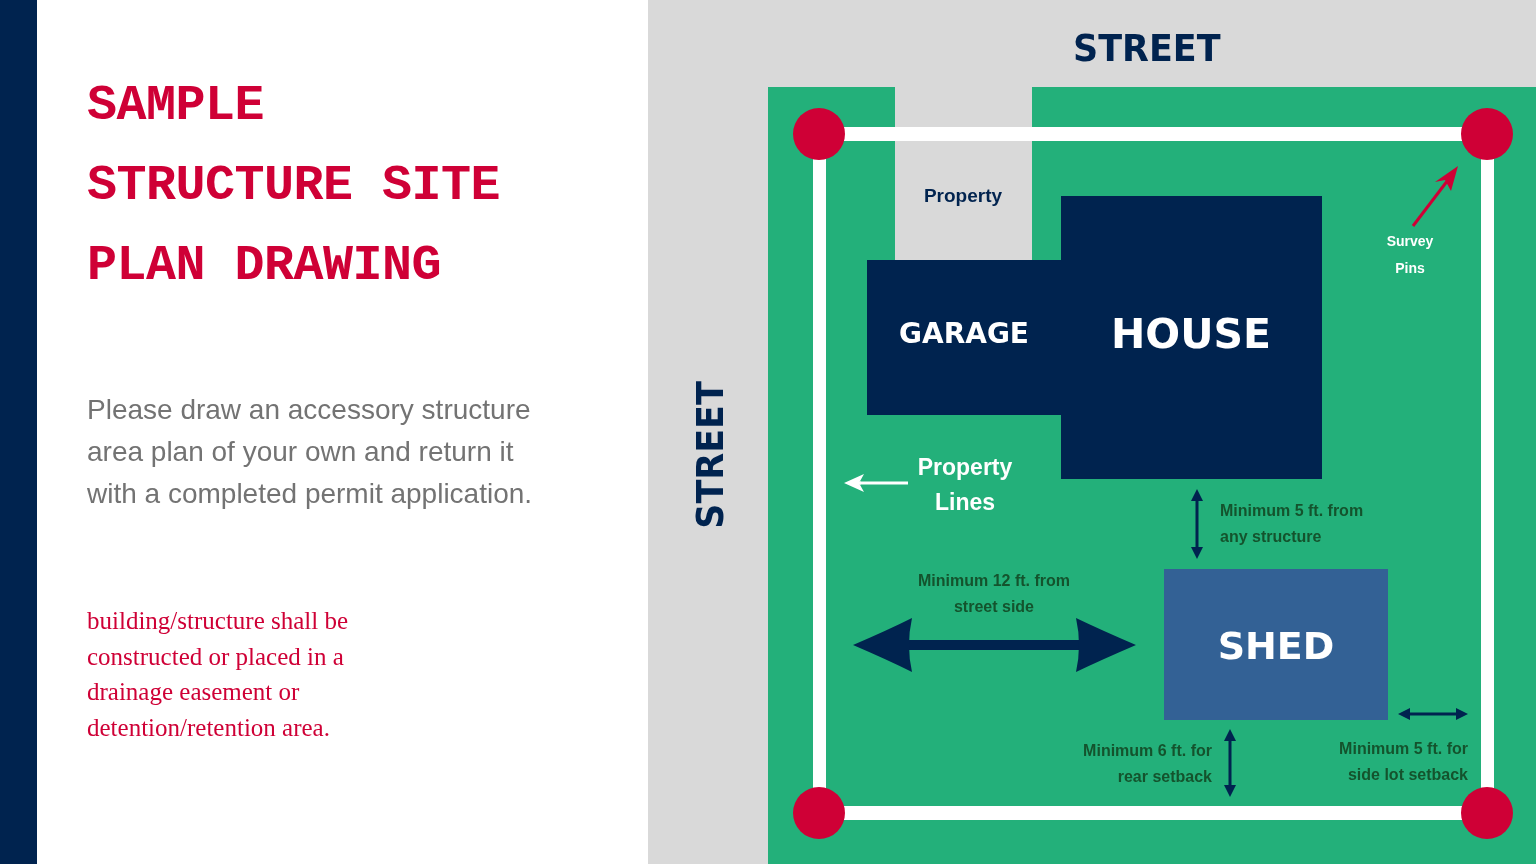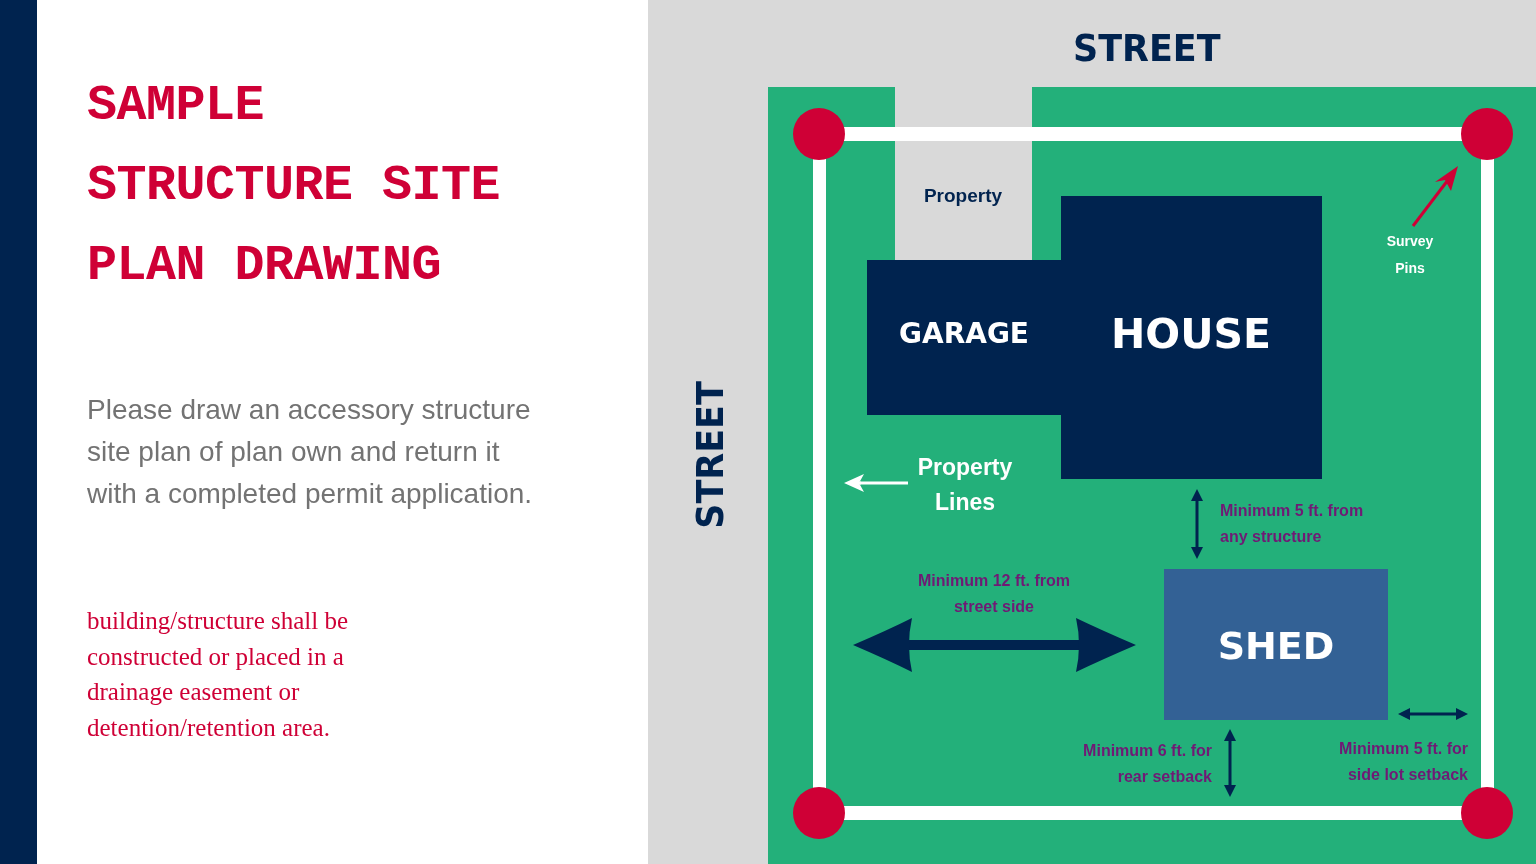--- a/index.html
+++ b/index.html
@@ -69,21 +69,21 @@
 
   .driveway-label {
     left: 315px; top: 196px; transform: translate(-50%, -50%);
     color: #00234f; font-family: "Liberation Sans", sans-serif; font-weight: bold; font-size: 19px; white-space: nowrap;
   }
   .wlabel { color: #ffffff; font-family: "Liberation Sans", sans-serif; font-weight: bold; text-align: center; }
   .wlabel span { display: block; white-space: nowrap; }
   .property-label { left: 252px; top: 450px; width: 130px; font-size: 23px; line-height: 35px; }
   .survey-label { left: 712px; top: 228px; width: 100px; font-size: 14px; line-height: 27px; }
 
-  .nlabel { color: #701a75; font-family: "Liberation Sans", sans-serif; font-weight: bold; font-size: 16px; line-height: 25.5px; }
+  .nlabel { color: #14532d; font-family: "Liberation Sans", sans-serif; font-weight: bold; font-size: 16px; line-height: 25.5px; }
   .nlabel span { display: block; white-space: nowrap; }
   .lbl-5ft { left: 572px; top: 498px; text-align: left; }
   .lbl-12ft { left: 246px; top: 568px; width: 200px; text-align: center; }
   .lbl-6ft { left: 390px; top: 738px; width: 174px; text-align: right; }
   .lbl-5side { left: 652px; top: 736px; width: 168px; text-align: right; }
 
   svg.overlay { position: absolute; left: 0; top: 0; width: 888px; height: 864px; }
 </style>
 </head>
 <body>
@@ -92,21 +92,21 @@
 <div id="left-panel" class="abs"></div>
 
 <div class="abs title">
   <span>SAMPLE</span>
   <span>STRUCTURE SITE</span>
   <span>PLAN DRAWING</span>
 </div>
 
 <div class="abs intro">
   <span>Please draw an accessory structure</span>
-  <span>site plan of plan own and return it</span>
+  <span>area plan of your own and return it</span>
   <span>with a completed permit application.</span>
 </div>
 
 <div class="abs note">
   <span>building/structure shall be</span>
   <span>constructed or placed in a</span>
   <span>drainage easement or</span>
   <span>detention/retention area.</span>
 </div>
 

